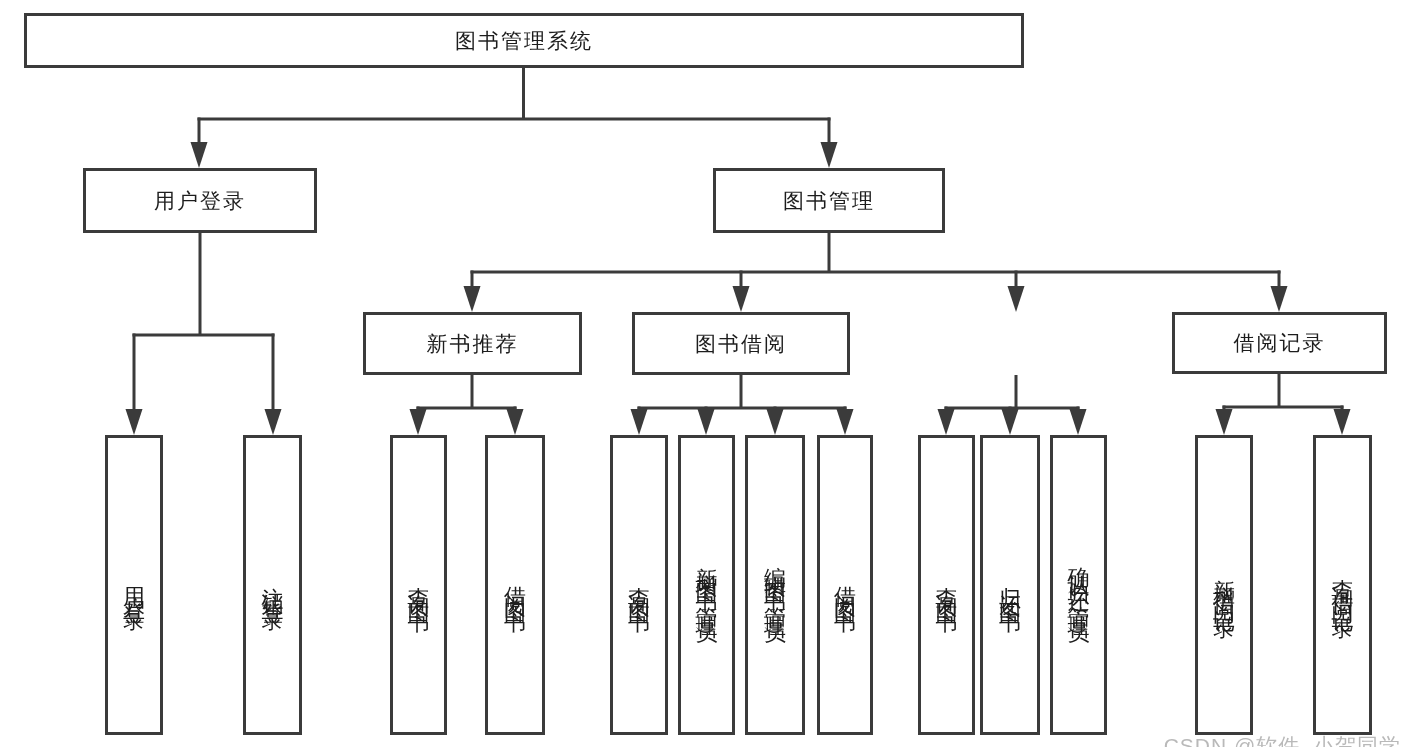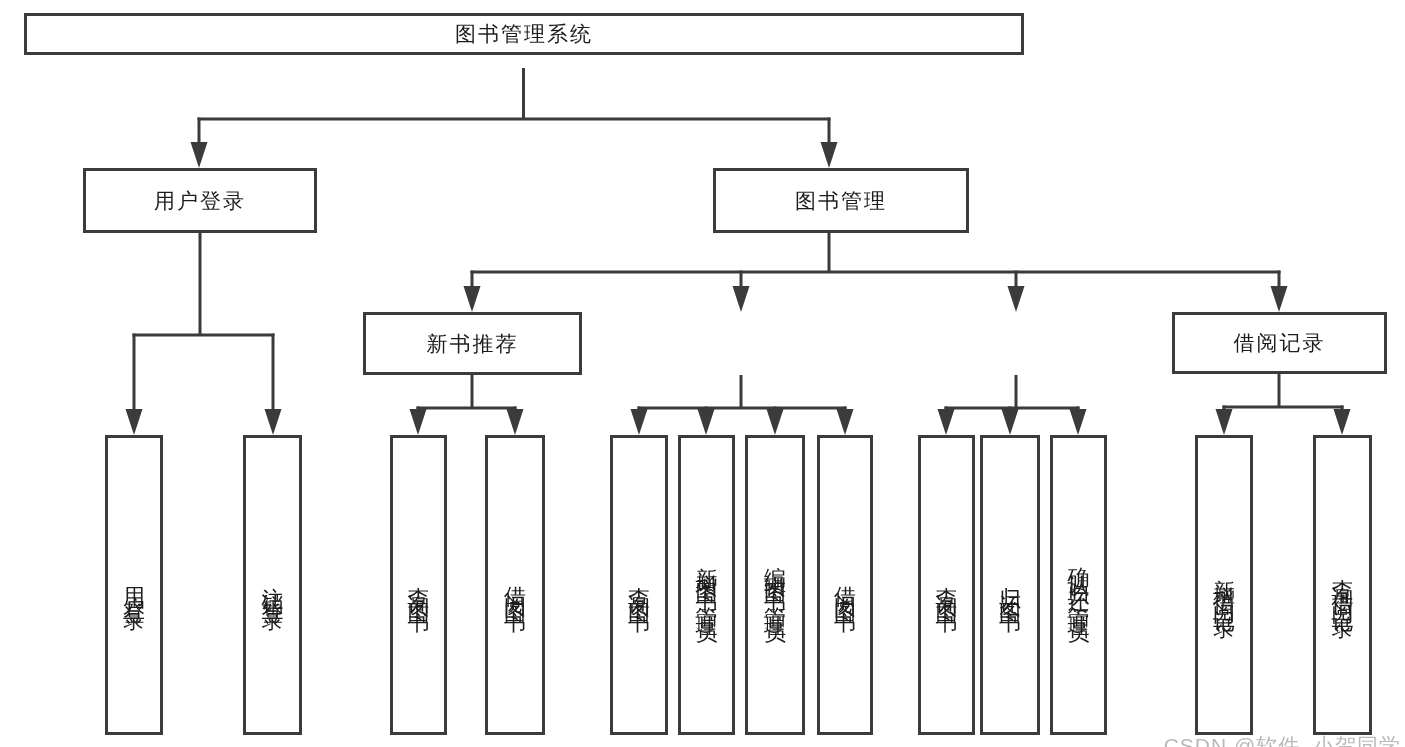--- a/index.html
+++ b/index.html
@@ -33,24 +33,24 @@
   }
   .leaf .v-label {
     writing-mode: vertical-rl;
     text-orientation: mixed;
     font-size: 22px;
     letter-spacing: 8px;
     line-height: 1;
     white-space: nowrap;
   }
   
-  #n-root          { left: 24px;  top: 13px;  width: 1000px; height: 42px; }
+  #n-root          { left: 24px;  top: 13px;  width: 1000px; height: 55px; }
   
   #n-user-login    { left: 83px;  top: 168px; width: 234px; height: 65px; }
-  #n-book-mgmt     { left: 713px; top: 168px; width: 256px; height: 65px; }
+  #n-book-mgmt     { left: 713px; top: 168px; width: 232px; height: 65px; }
   
   #n-new-book-rec  { left: 363px; top: 312px; width: 219px; height: 63px; text-align: center; }
   #n-book-borrow   { left: 632px; top: 312px; width: 218px; height: 63px; }
   #n-cur-borrow    { left: 907px; top: 312px; width: 218px; height: 63px; }
   #n-borrow-rec    { left: 1172px;top: 312px; width: 215px; height: 62px; }
   
   .leaf { top: 435px; height: 300px; }
   #n-leaf-user-login     { left: 105px;  width: 58px; }
   #n-leaf-logout         { left: 243px;  width: 59px; }
   #n-leaf-query-book-a   { left: 390px;  width: 57px; }
@@ -153,20 +153,23 @@
   <div class="box" id="n-user-login">
     <span class="h-label">用户登录</span>
   </div>
   <div class="box" id="n-book-mgmt">
     <span class="h-label">图书管理</span>
   </div>
 
   <div class="box" id="n-new-book-rec">
     <span class="h-label">新书推荐</span>
   </div>
+  <div class="box" id="n-book-borrow">
+    <span class="h-label">图书借阅</span>
+  </div>
   <div class="box" id="n-borrow-rec">
     <span class="h-label">借阅记录</span>
   </div>
 
   <div class="box leaf" id="n-leaf-user-login">
     <span class="v-label">用户登录</span>
   </div>
   <div class="box leaf" id="n-leaf-logout">
     <span class="v-label">注销登录</span>
   </div>

